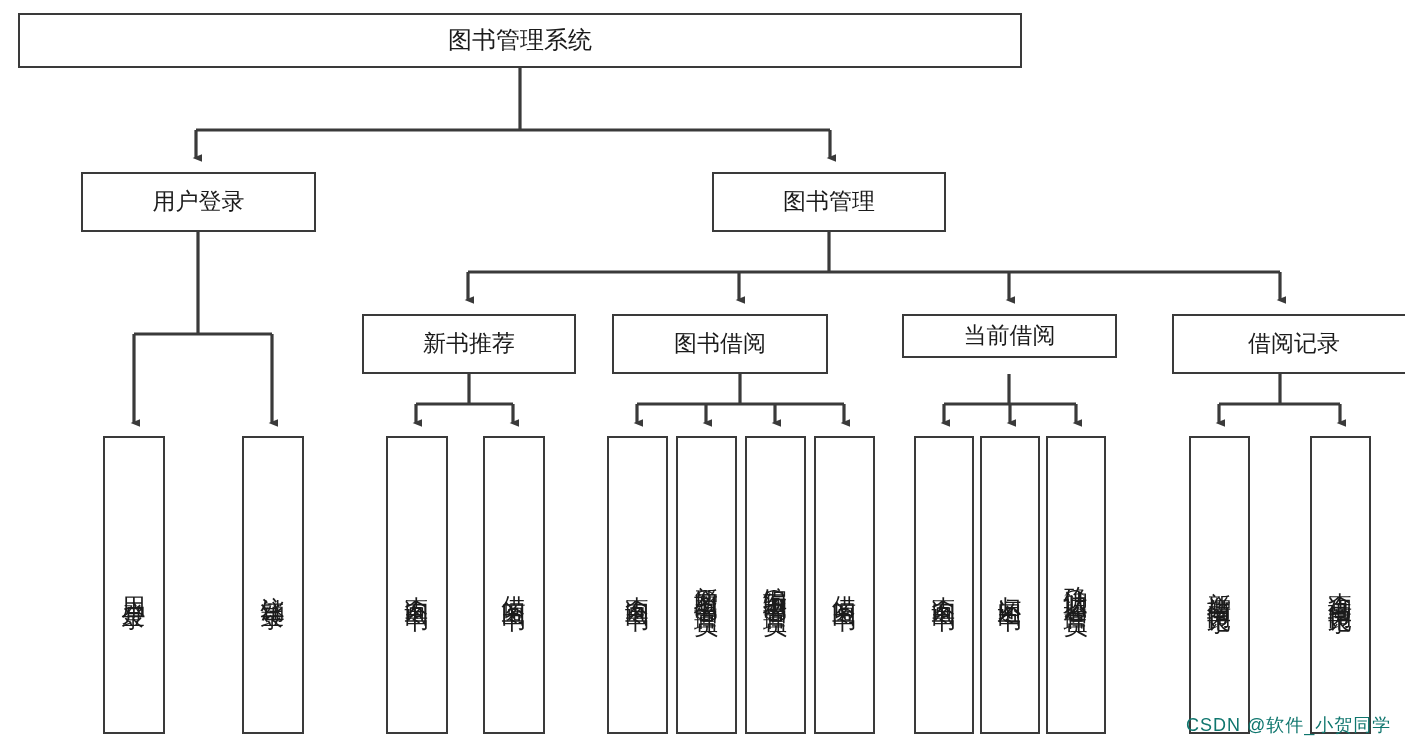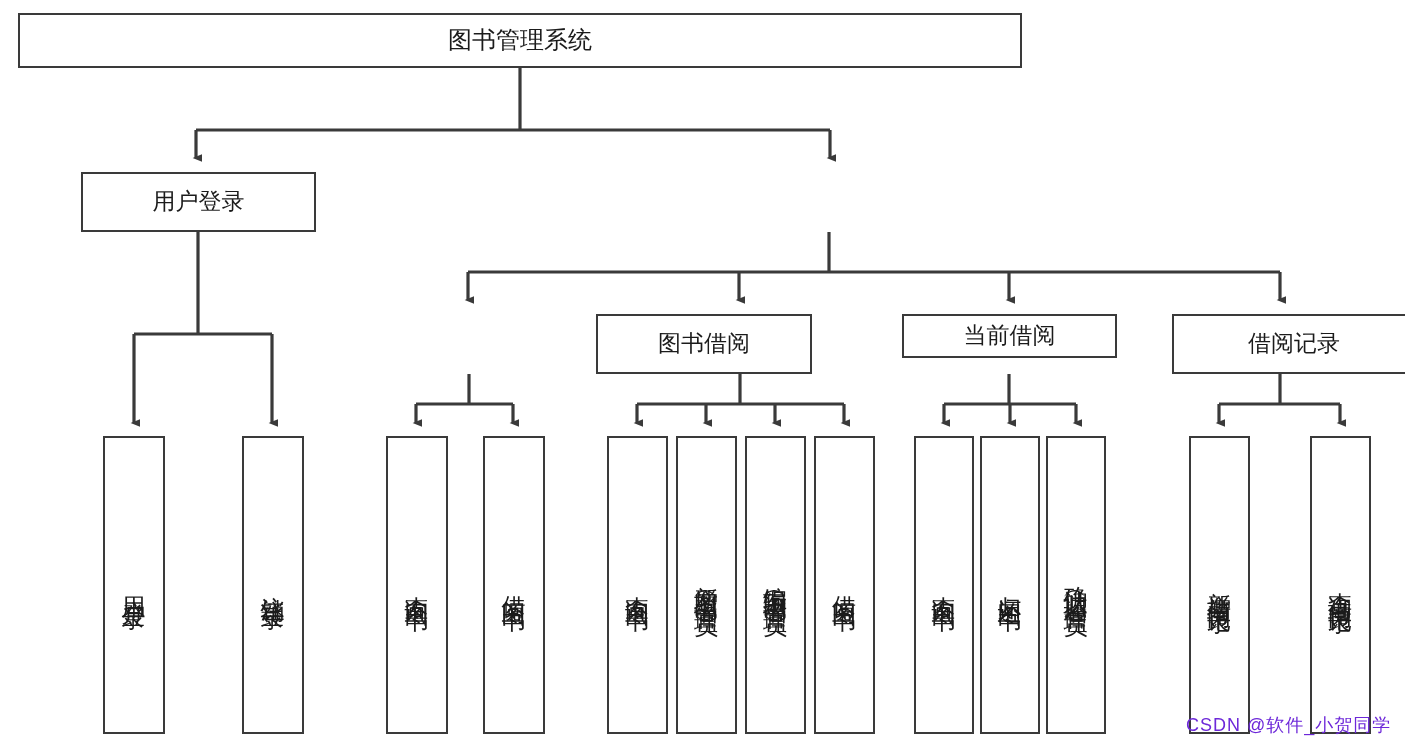--- a/index.html
+++ b/index.html
@@ -30,21 +30,21 @@
     writing-mode:vertical-rl;
     text-orientation:upright;
     display:block;
   }
   #links{position:absolute;left:0;top:0;width:1405px;height:747px;pointer-events:none;}
   .watermark{
     position:absolute;
     left:1186px;
     top:713px;
     font-size:18px;
-    color:#6d28d9;
+    color:#0f766e;
     white-space:nowrap;
     letter-spacing:1px;
   }
 </style>
 </head>
 <body>
 
 <div id="canvas">
 
   <svg id="links" viewBox="0 0 1405 747">
@@ -97,22 +97,28 @@
     </g>
   </svg>
 
   <div class="node h root" style="left:18px;top:13px;width:1004px;height:55px;">
     <span class="txt">图书管理系统</span>
   </div>
 
   <div class="node h" style="left:81px;top:172px;width:235px;height:60px;">
     <span class="txt">用户登录</span>
   </div>
+  <div class="node h" style="left:712px;top:172px;width:234px;height:60px;">
+    <span class="txt">图书管理</span>
+  </div>
 
-  <div class="node h" style="left:596px;top:314px;width:216px;height:60px;">
+  <div class="node h" style="left:362px;top:314px;width:214px;height:60px;">
+    <span class="txt">新书推荐</span>
+  </div>
+  <div class="node h" style="left:612px;top:314px;width:216px;height:60px;">
     <span class="txt">图书借阅</span>
   </div>
   <div class="node h" style="left:902px;top:314px;width:215px;height:44px;">
     <span class="txt">当前借阅</span>
   </div>
   <div class="node h" style="left:1172px;top:314px;width:244px;height:60px;">
     <span class="txt">借阅记录</span>
   </div>
 
   <div class="node v" style="left:103px;top:436px;width:62px;height:298px;">

